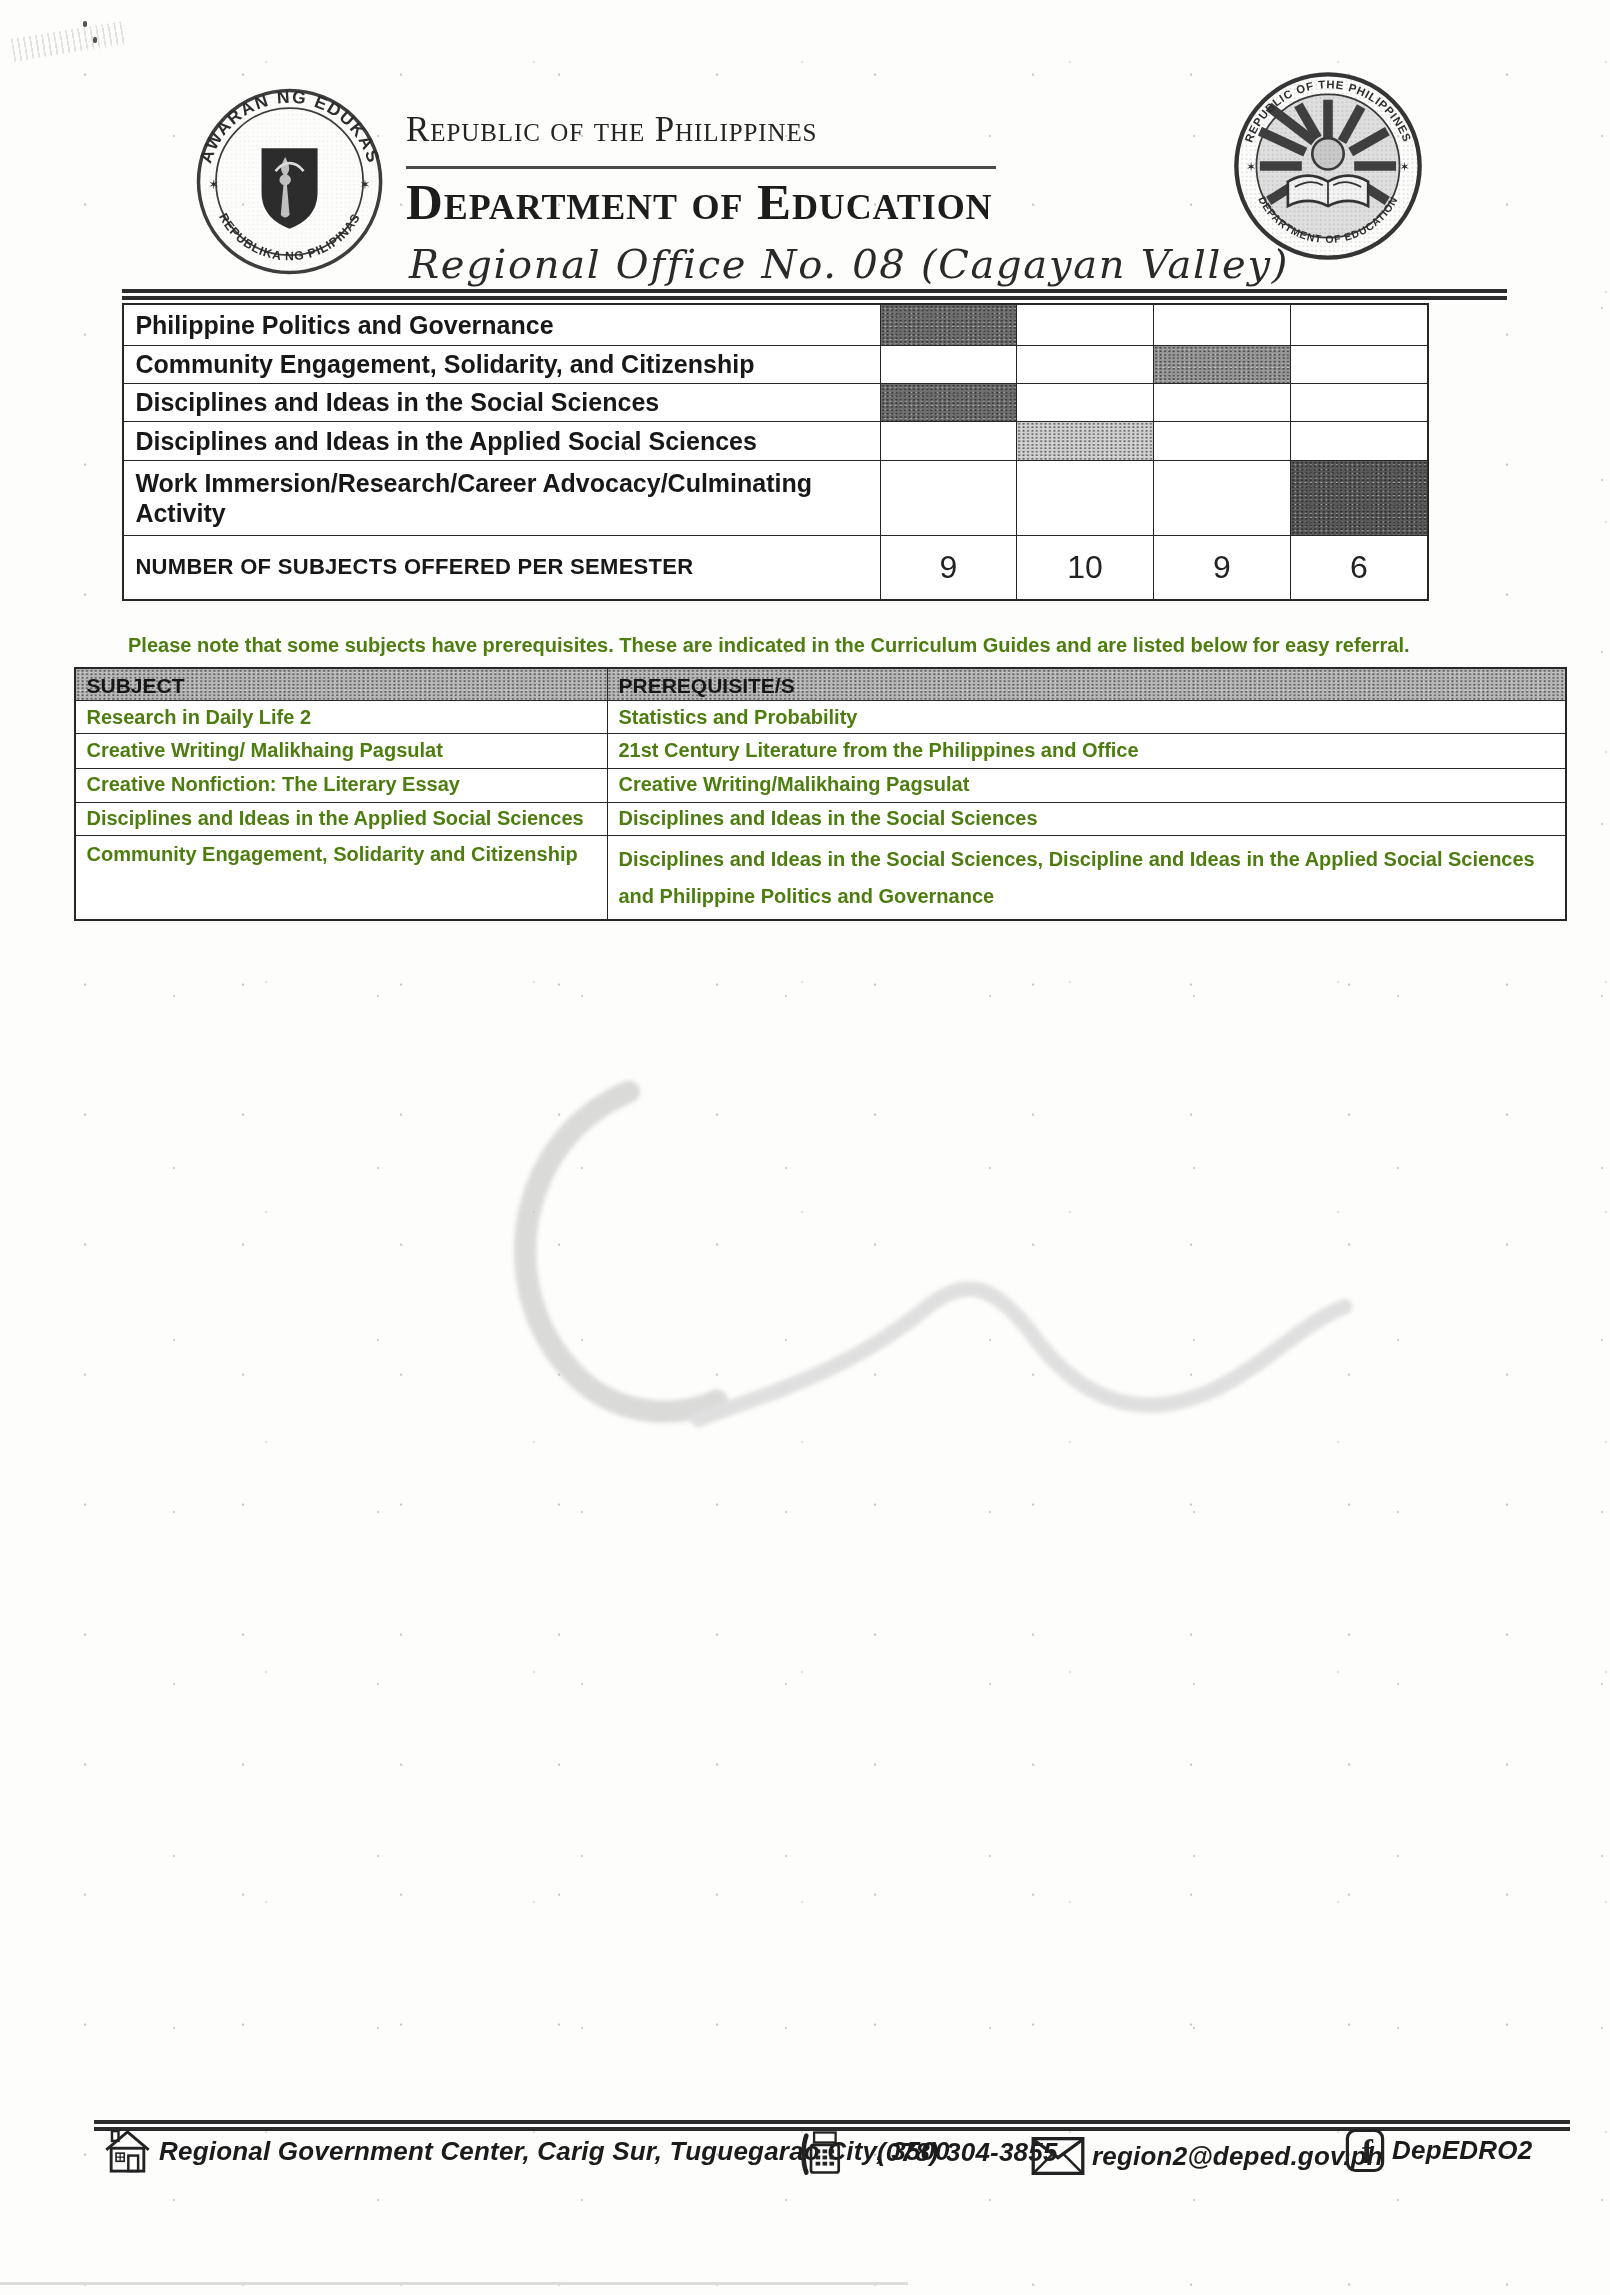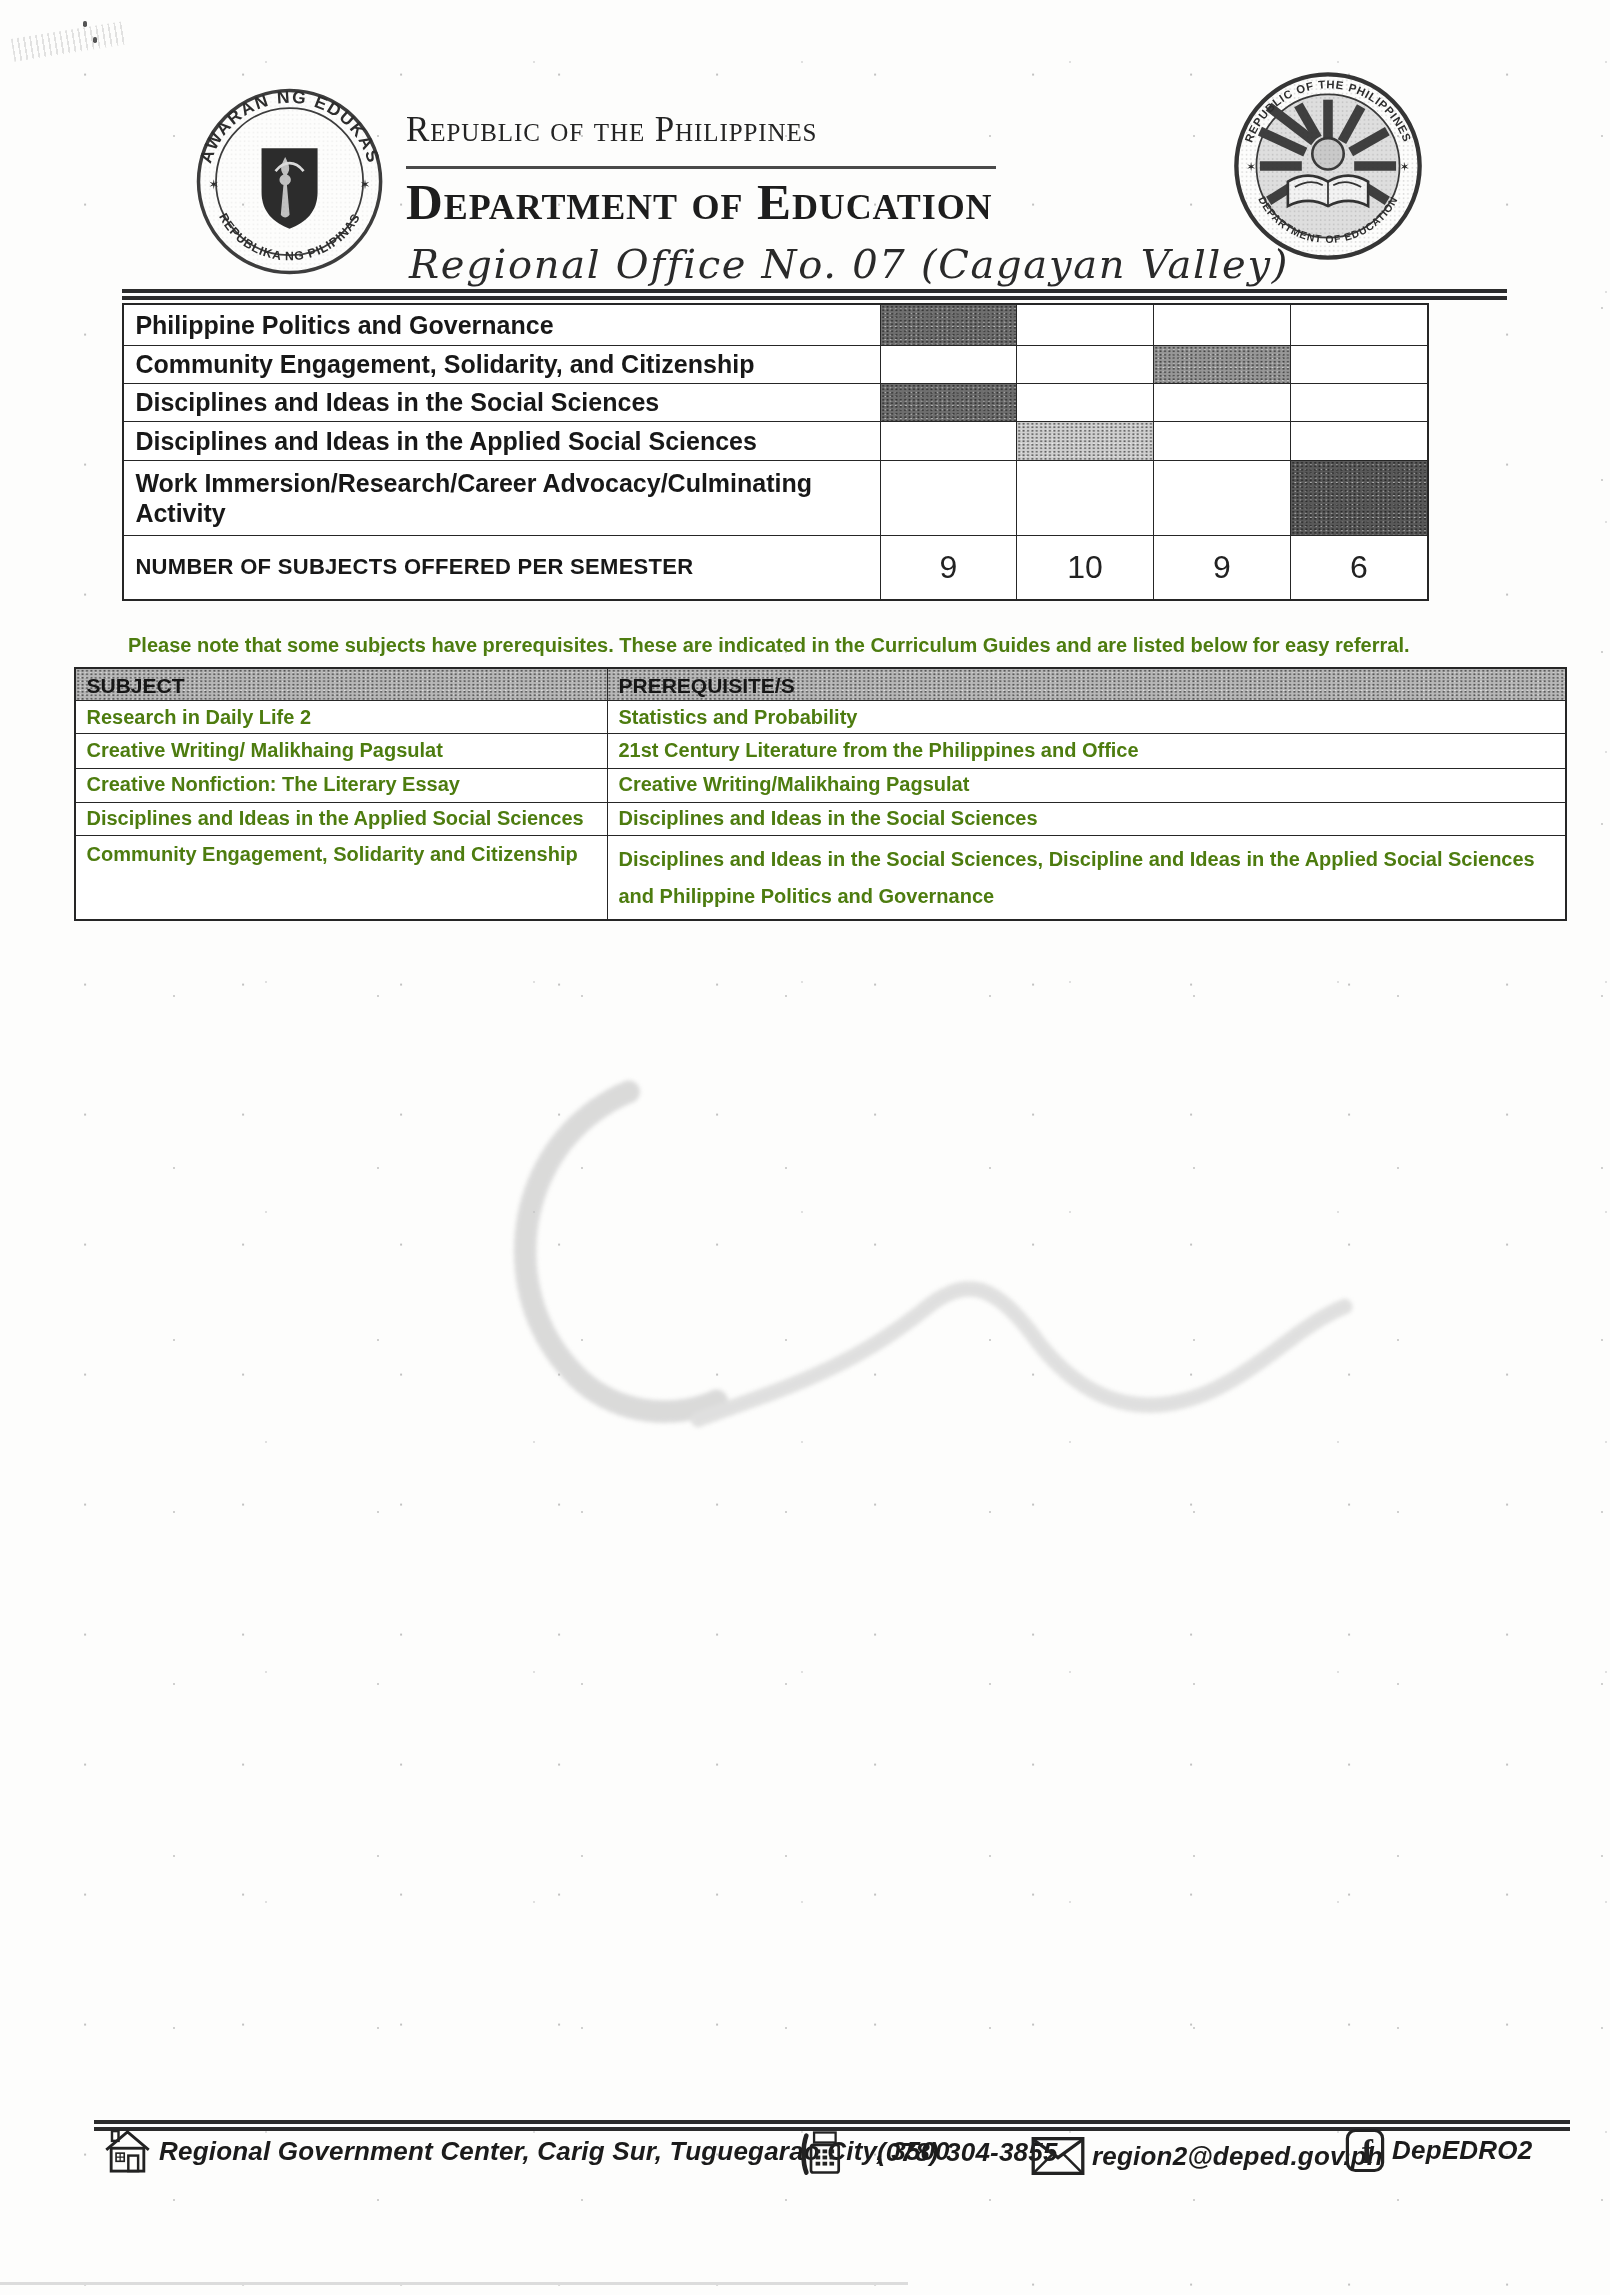--- a/index.html
+++ b/index.html
@@ -101,21 +101,21 @@
       <path d="M103 80 c-4 8 -7 14 -2 20 c-6 2 -6 10 0 12 l-3 34 c3 4 7 4 10 0 l-3 -34 c6 -2 6 -10 0 -12 c5 -6 2 -12 -2 -20 Z" fill="#dcdcdc" opacity=".85"></path>
       <path d="M92 96 c10 -12 22 -12 32 0" stroke="#dcdcdc" stroke-width="3" fill="none"></path>
       <circle cx="108" cy="108" r="104" fill="url(#spk)" opacity=".12"></circle>
     </svg>
 
     <div class="abs hdr-text">
       <div class="republic">Republic of the Philippines</div>
     </div>
     <div class="abs hdr-rule-thin"></div>
     <div class="abs department">Department of Education</div>
-    <div class="abs office">Regional Office No. 07 (Cagayan Valley)</div>
+    <div class="abs office">Regional Office No. 08 (Cagayan Valley)</div>
 
     <svg class="abs seal" style="left:1232px;top:70px;" width="192" height="192" viewBox="0 0 220 220">
       <defs>
         <path id="rsTop" d="M 20 94 A 92 92 0 0 1 200 94" fill="none"></path>
         <path id="rsBot" d="M 24 132 A 89 89 0 0 0 196 132" fill="none"></path>
       </defs>
       <circle cx="110" cy="110" r="105" fill="none" stroke="#353535" stroke-width="5"></circle>
       <circle cx="110" cy="110" r="82" fill="#dedede" stroke="#3a3a3a" stroke-width="2"></circle>
       <g stroke="#3f3f3f" stroke-width="11">
         <line x1="110" y1="34" x2="110" y2="80"></line>

